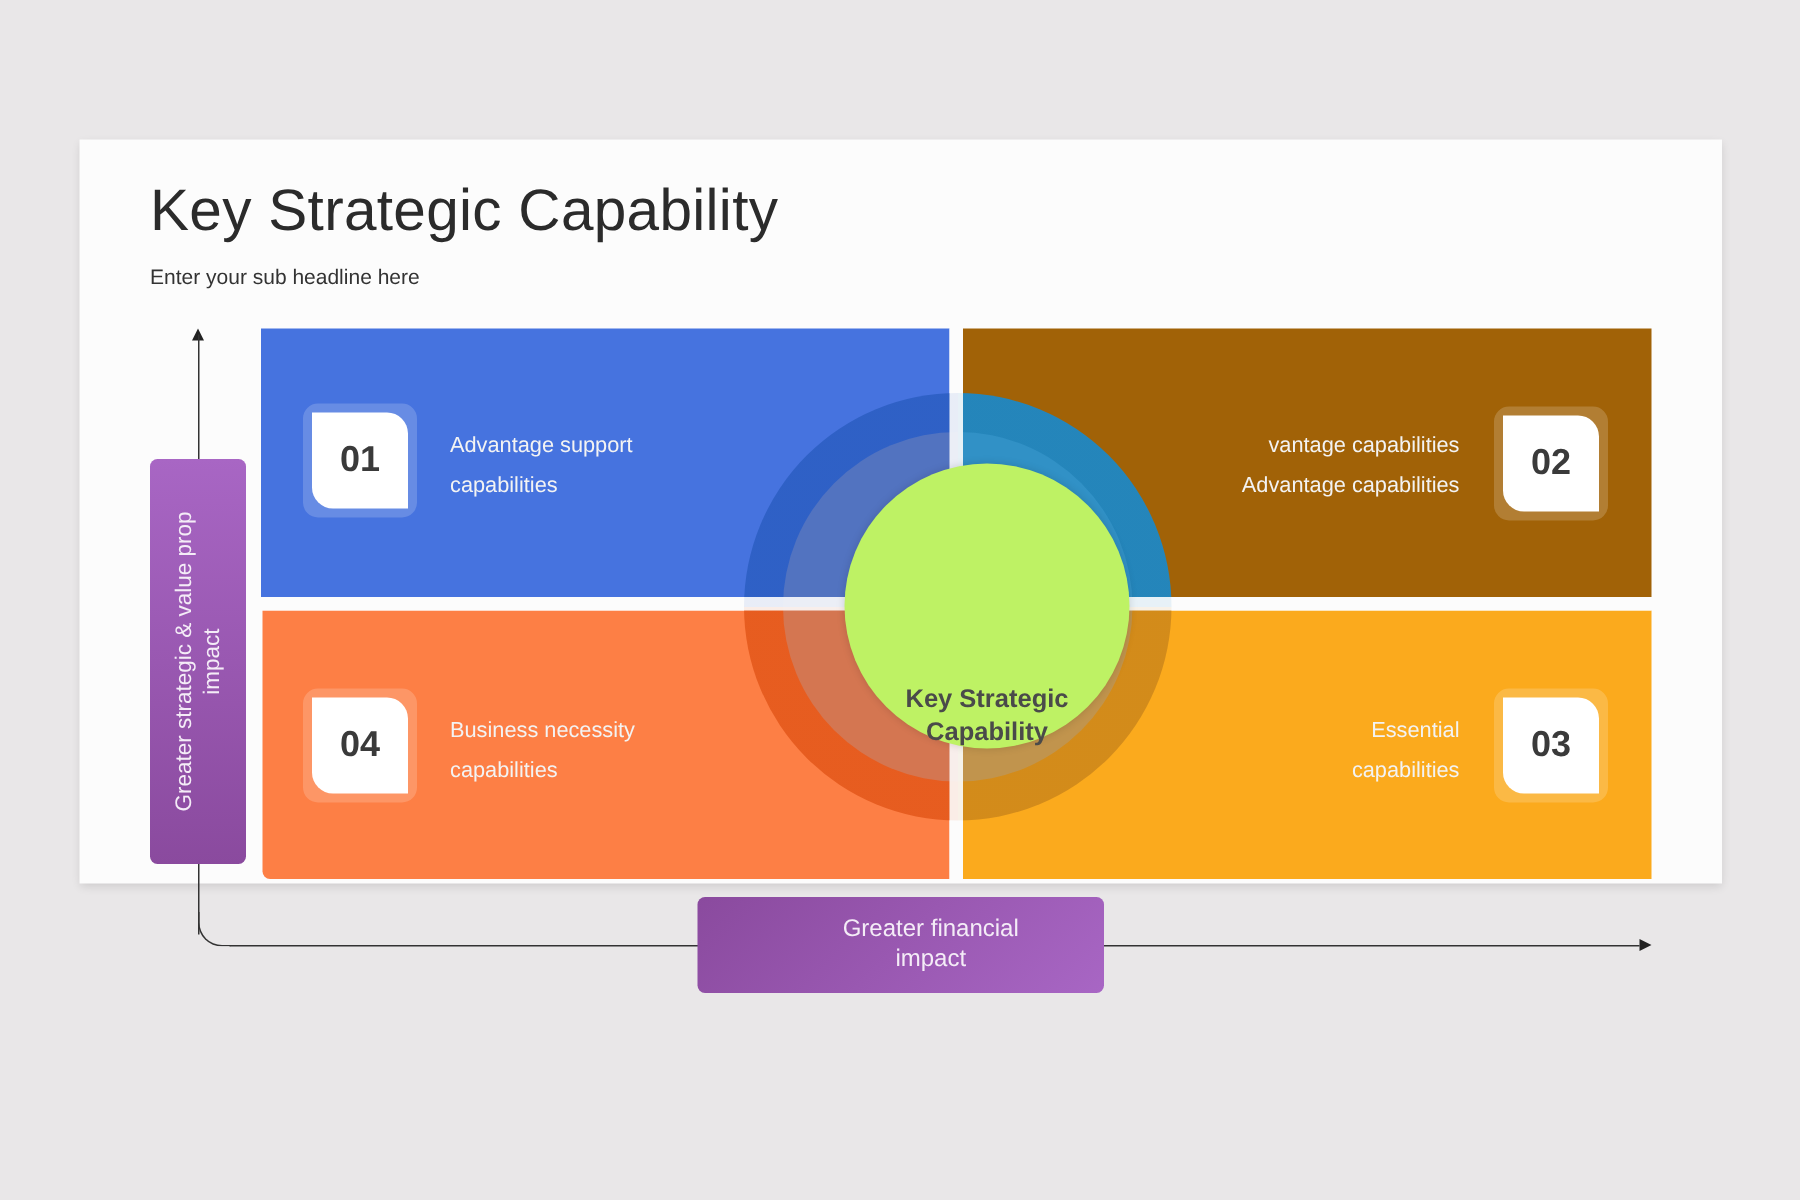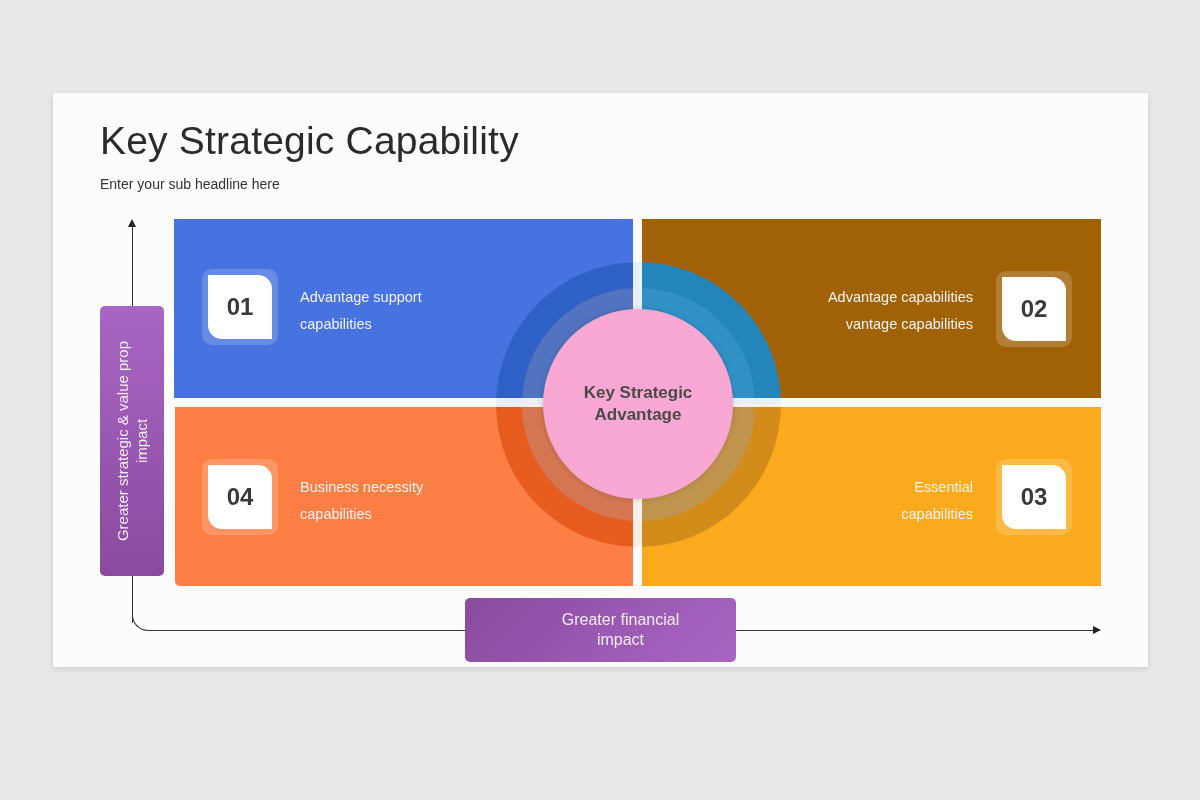--- a/index.html
+++ b/index.html
@@ -1,20 +1,20 @@
 <!DOCTYPE html>
 <html><head>
   <meta charset="utf-8">
   <style>
     * { box-sizing: border-box; margin: 0; padding: 0; }
     html, body { width: 1200px; height: 800px; overflow: hidden; }
     body { background: #e9e7e8; font-family: "Liberation Sans", "DejaVu Sans", sans-serif; position: relative; }
 
     .slide {
-      position: absolute; left: 53px; top: 93px; width: 1095px; height: 574px;
+      position: absolute; left: 53px; top: 93px; width: 1095px; height: 496px;
       background: #fcfcfc;
       box-shadow: 0 2px 6px rgba(0,0,0,0.12);
     }
     .title {
       position: absolute; left: 47px; top: 26px;
       font-size: 39px; color: #2b2b2b; letter-spacing: 0.2px; font-weight: normal;
     }
     .subtitle {
       position: absolute; left: 47px; top: 83px;
       font-size: 14px; color: #333;
@@ -52,23 +52,23 @@
       background: conic-gradient(#1b88c8 0deg 90deg, #d0891a 90deg 180deg, #e55a1d 180deg 270deg, #2d5fc4 270deg 360deg);
       opacity: 0.93;
     }
     .ring-inner {
       position: absolute; left: 469px; top: 195px; width: 233px; height: 233px; border-radius: 50%;
       background: conic-gradient(#3191c6 0deg 90deg, #c1944d 90deg 180deg, #d47651 180deg 270deg, #5273c0 270deg 360deg);
     }
     .gap-v { position: absolute; left: 580px; top: 126px; width: 9px; height: 367px; background: #fcfcfc; opacity: 0.9; }
     .gap-h { position: absolute; left: 121px; top: 305px; width: 927px; height: 9px; background: #fcfcfc; opacity: 0.9; }
     .center-circle {
-      position: absolute; left: 490px; top: 216px; width: 190px; height: 190px; border-radius: 50%;
-      background: #f9a8d4; box-shadow: 0 0 6px rgba(0,0,0,0.15);
-      display: flex; align-items: center; justify-content: center; text-align: center;
+      position: absolute; left: 510px; top: 216px; width: 190px; height: 190px; border-radius: 50%;
+      background: #bef264; box-shadow: 0 0 6px rgba(0,0,0,0.15);
+      display: flex; align-items: flex-end; justify-content: center; text-align: center;
     }
     .center-label { font-size: 17px; font-weight: bold; color: #4a4a4a; line-height: 22px; }
 
     .axis-y { position: absolute; left: 79px; top: 130px; width: 1px; height: 400px; background: #333; }
     .arrow-up {
       position: absolute; left: 75px; top: 126px; width: 0; height: 0;
       border-left: 4px solid transparent; border-right: 4px solid transparent; border-bottom: 8px solid #222;
     }
     .axis-corner {
       position: absolute; left: 79px; top: 515px; width: 22px; height: 23px;
@@ -117,22 +117,22 @@
       <div>Advantage support</div>
       <div>capabilities</div>
     </div>
   </div>
 
   <div class="quad q2">
     <div class="badge-wrap">
       <div class="badge">02</div>
     </div>
     <div class="qtext">
+      <div>vantage capabilities</div>
       <div>Advantage capabilities</div>
-      <div>vantage capabilities</div>
     </div>
   </div>
 
   <div class="quad q4">
     <div class="badge-wrap">
       <div class="badge">04</div>
     </div>
     <div class="qtext">
       <div>Business necessity</div>
       <div>capabilities</div>
@@ -149,21 +149,21 @@
     </div>
   </div>
 
   <div class="ring-outer"></div>
   <div class="ring-inner"></div>
   <div class="gap-v"></div>
   <div class="gap-h"></div>
   <div class="center-circle">
     <div class="center-label">
       <div>Key Strategic</div>
-      <div>Advantage</div>
+      <div>Capability</div>
     </div>
   </div>
 
   <div class="ylabel-box">
     <div class="ylabel-text">
       <div>Greater strategic &amp; value prop</div>
       <div>impact</div>
     </div>
   </div>
   <div class="xlabel-box">

